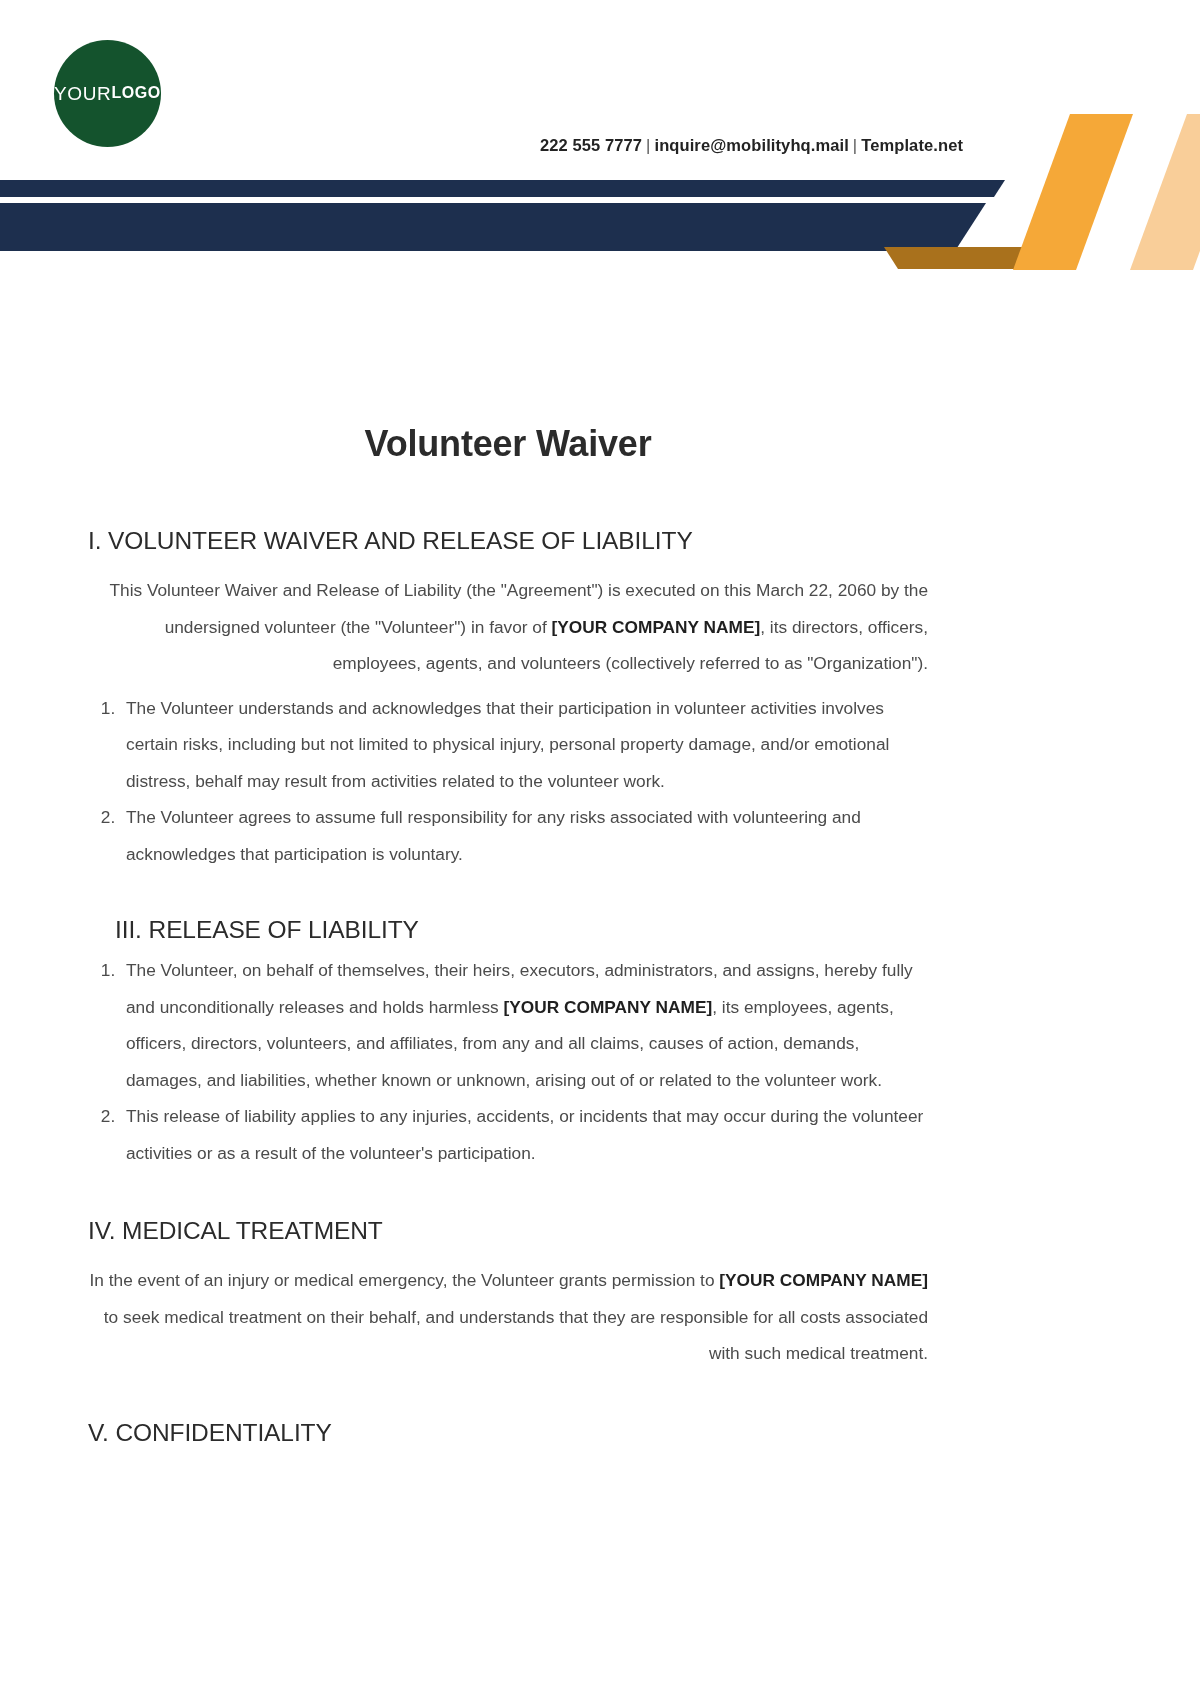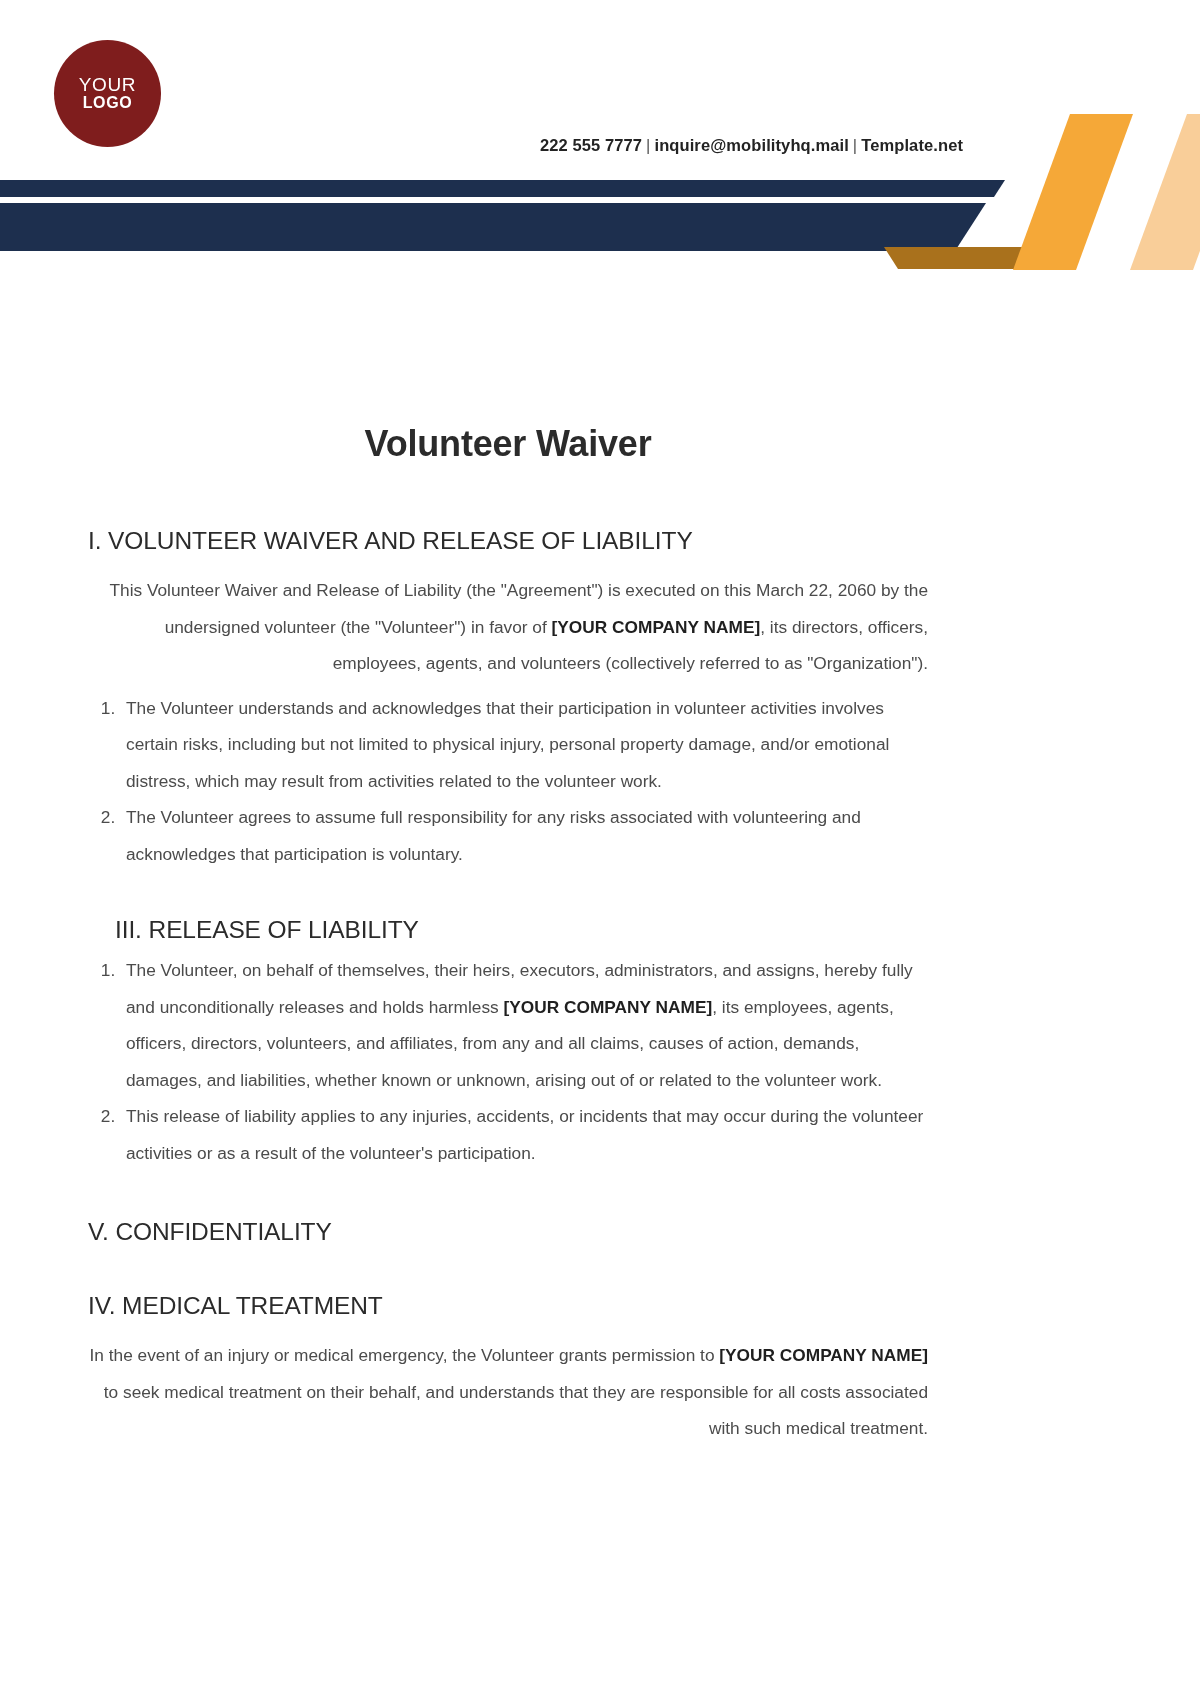--- a/index.html
+++ b/index.html
@@ -23,23 +23,23 @@
     overflow: hidden;
   }
 
   .logo-circle {
     position: absolute;
     left: 54px;
     top: 40px;
     width: 107px;
     height: 107px;
     border-radius: 50%;
-    background: #7f1d1d;
+    background: #14532d;
     display: flex;
-    flex-direction: column;
+    flex-direction: row;
     align-items: center;
     justify-content: center;
     color: #ffffff;
     line-height: 1.05;
   }
   .logo-top {
     font-size: 19px;
     font-weight: 300;
     letter-spacing: 0.6px;
     color: #ffffff;
@@ -200,35 +200,35 @@
 
   <h1 class="doc-title">Volunteer Waiver</h1>
 
   <div class="section sec-1">
     <h2 class="section-heading">I. VOLUNTEER WAIVER AND RELEASE OF LIABILITY</h2>
     <p class="para"><span>This Volunteer Waiver and Release of Liability (the "Agreement") is executed on this March 22, 2060 by the undersigned volunteer (the "Volunteer") in favor of </span><b>[YOUR COMPANY NAME]</b><span>, its directors, officers, employees, agents, and volunteers (collectively referred to as "Organization").</span></p>
   </div>
 
   <div class="section sec-2">
     <ol class="items">
-      <li>The Volunteer understands and acknowledges that their participation in volunteer activities involves certain risks, including but not limited to physical injury, personal property damage, and/or emotional distress, which may result from activities related to the volunteer work.</li>
+      <li>The Volunteer understands and acknowledges that their participation in volunteer activities involves certain risks, including but not limited to physical injury, personal property damage, and/or emotional distress, behalf may result from activities related to the volunteer work.</li>
       <li>The Volunteer agrees to assume full responsibility for any risks associated with volunteering and acknowledges that participation is voluntary.</li>
     </ol>
   </div>
 
   <div class="section sec-3">
     <h2 class="section-heading">III. RELEASE OF LIABILITY</h2>
     <ol class="items">
       <li><span>The Volunteer, on behalf of themselves, their heirs, executors, administrators, and assigns, hereby fully and unconditionally releases and holds harmless </span><b>[YOUR COMPANY NAME]</b><span>, its employees, agents, officers, directors, volunteers, and affiliates, from any and all claims, causes of action, demands, damages, and liabilities, whether known or unknown, arising out of or related to the volunteer work.</span></li>
       <li>This release of liability applies to any injuries, accidents, or incidents that may occur during the volunteer activities or as a result of the volunteer's participation.</li>
     </ol>
   </div>
 
-  <div class="section sec-5">
-    <h2 class="section-heading">V. CONFIDENTIALITY</h2>
-  </div>
-
   <div class="section sec-4">
     <h2 class="section-heading">IV. MEDICAL TREATMENT</h2>
     <p class="para"><span>In the event of an injury or medical emergency, the Volunteer grants permission to </span><b>[YOUR COMPANY NAME]</b><span> to seek medical treatment on their behalf, and understands that they are responsible for all costs associated with such medical treatment.</span></p>
   </div>
 
+  <div class="section sec-5">
+    <h2 class="section-heading">V. CONFIDENTIALITY</h2>
+  </div>
+
 </div>
 
 </body></html>

